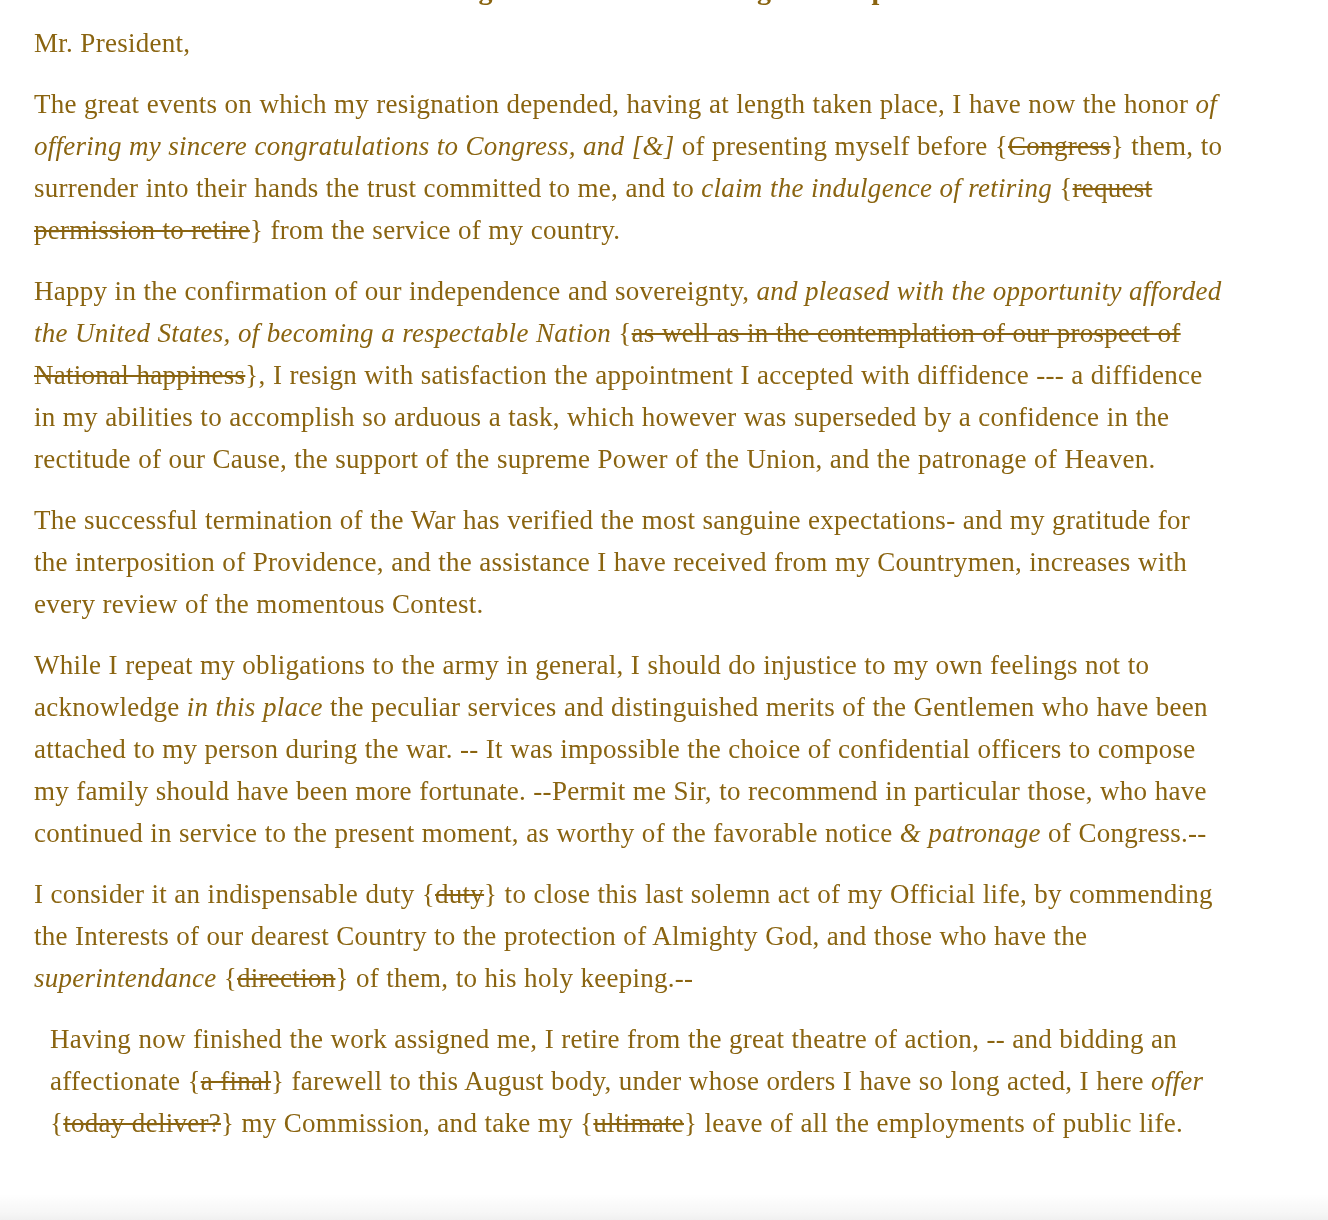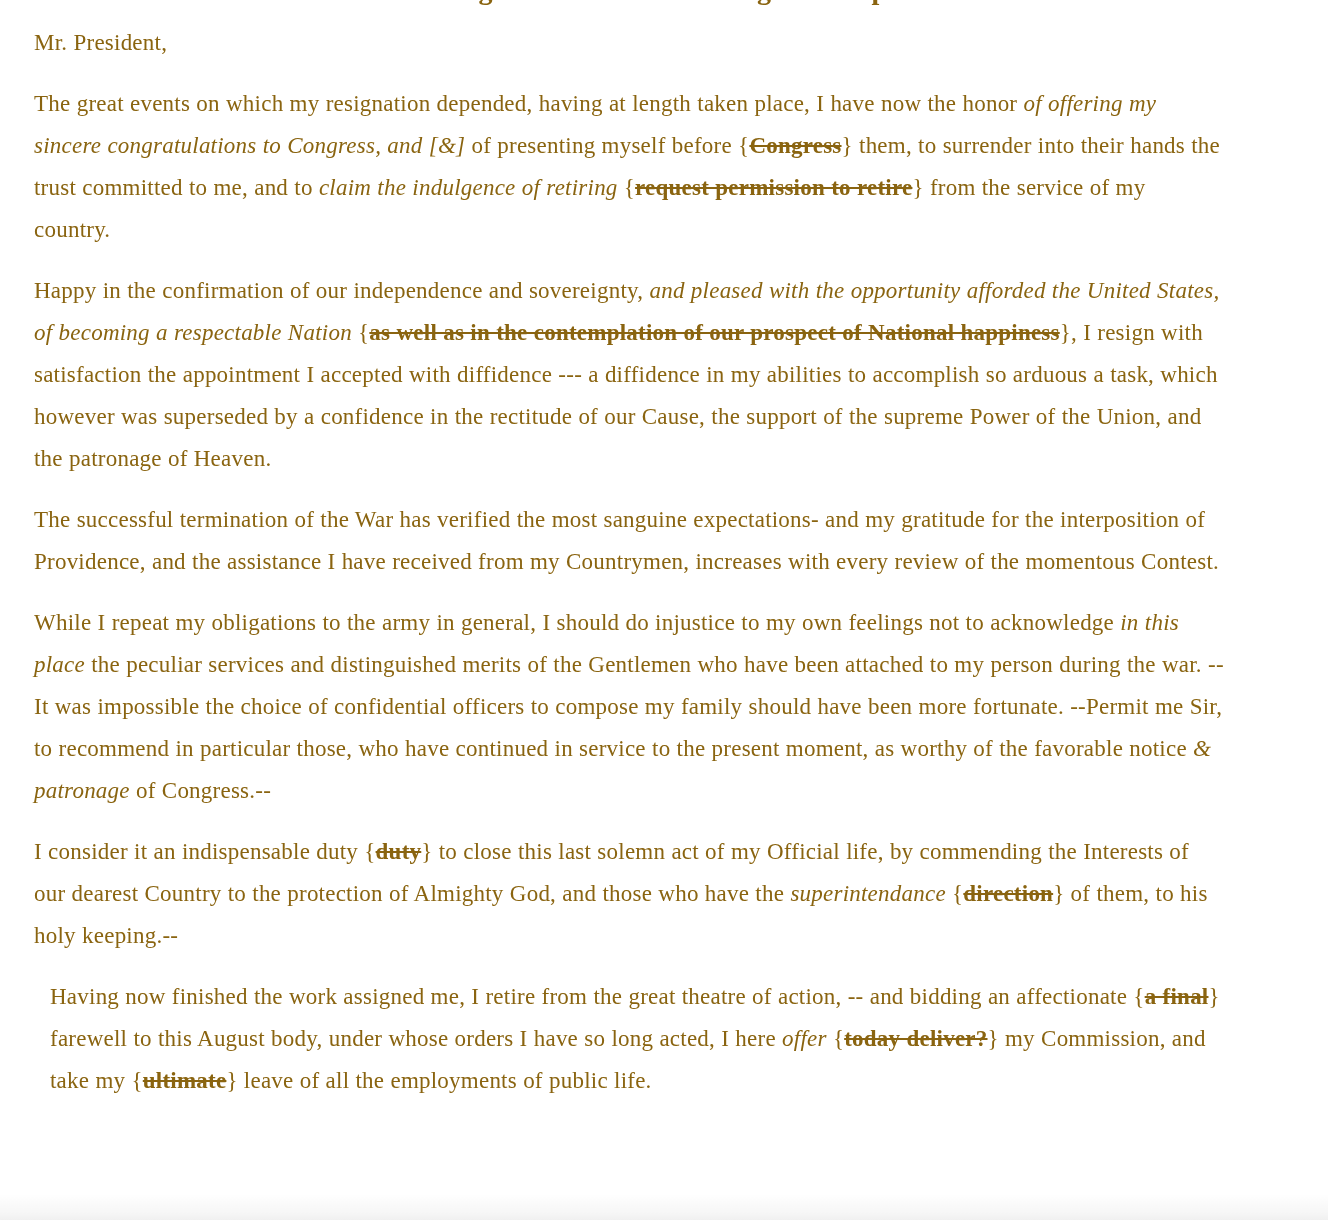--- a/index.html
+++ b/index.html
@@ -42,38 +42,37 @@
     position: absolute;
     top: 0;
     left: 0;
     width: 1328px;
     padding: 22px 34px 0 34px;
     box-sizing: border-box;
   }
 
   .para {
     color: #8a6410;
-    font-size: 23px;
+    font-size: 27px;
     line-height: 42px;
     margin: 0 0 19px 0;
     text-align: left;
     max-width: 1190px;
     letter-spacing: 0.01em;
     word-spacing: 0.01em;
   }
   .para:last-child { margin-bottom: 0; margin-left: 16px; }
 
   .para i, .para .it {
     font-style: italic;
   }
   .para .strike {
     text-decoration: line-through;
     text-decoration-thickness: 1.6px;
     text-decoration-color: #8a6410;
-    font-weight: bold;
   }
 
   
   #bottom-shade {
     position: absolute;
     left: 0;
     bottom: 0;
     width: 1328px;
     height: 26px;
     background: linear-gradient(to bottom, rgba(255,255,255,0) 0%, rgba(0,0,0,0.035) 72%, rgba(0,0,0,0.06) 100%);

